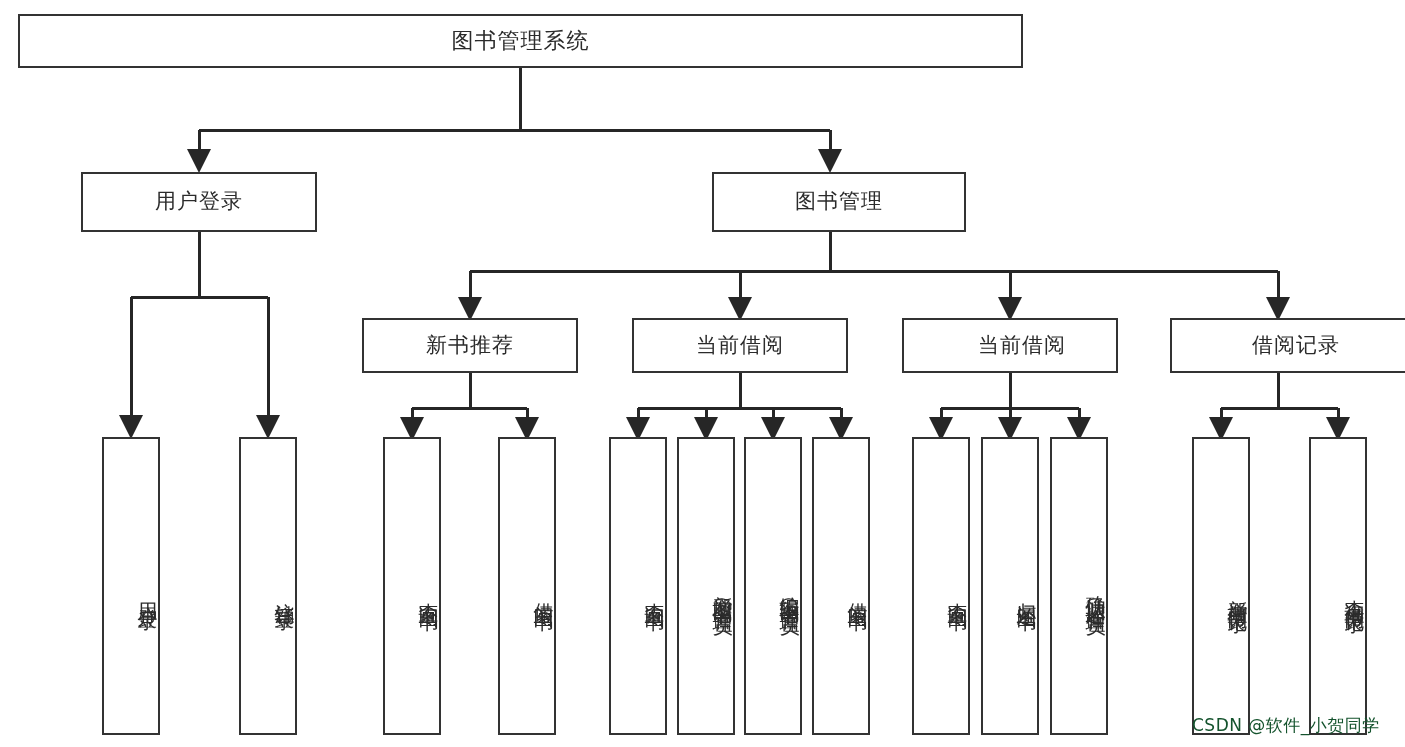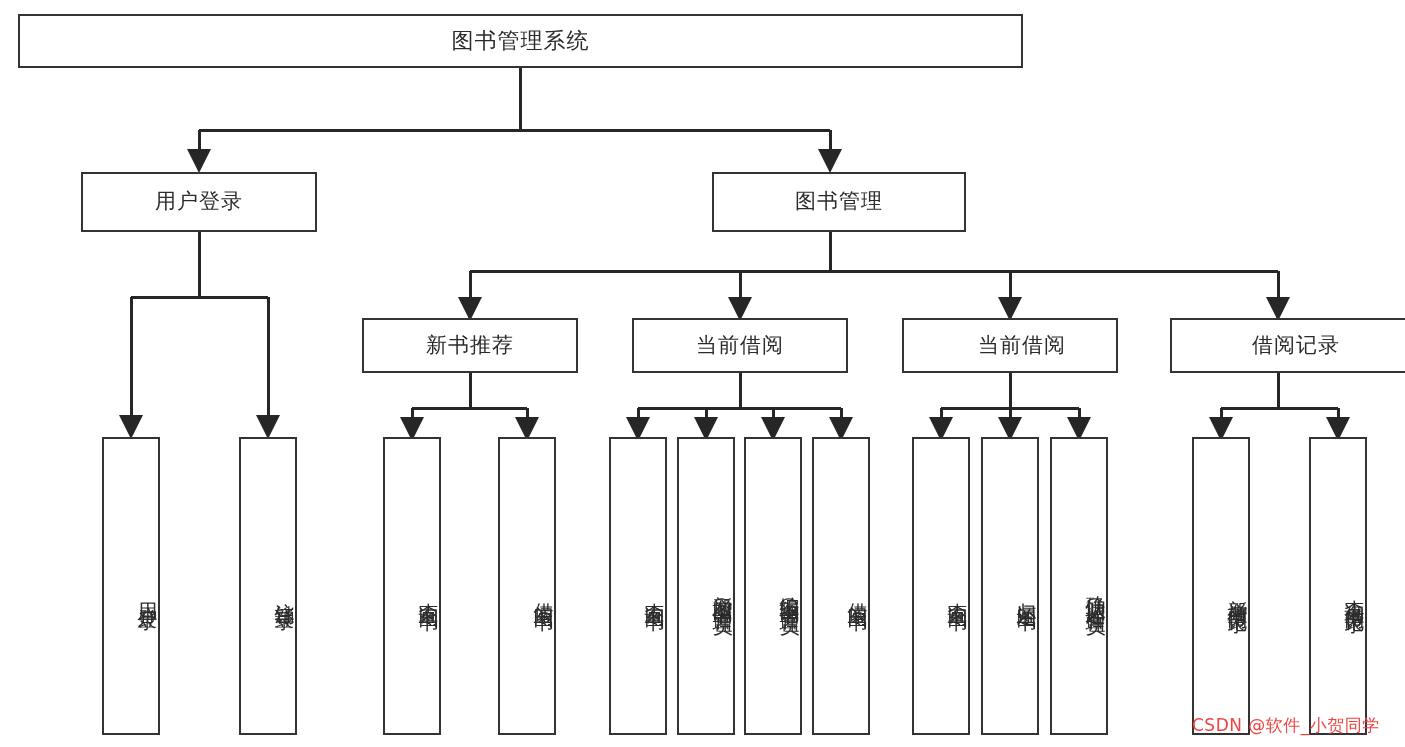--- a/index.html
+++ b/index.html
@@ -51,21 +51,21 @@
     text-orientation: upright;
     font-size: 20px;
     letter-spacing: 3px;
     padding-top: 14px;
     align-items: flex-start;
     justify-content: center;
     line-height: 1.05;
   }
   .watermark {
     position: absolute;
-    color: #ef4444;
+    color: #14532d;
     font-size: 17px;
     letter-spacing: 0.5px;
     z-index: 5;
     white-space: nowrap;
     user-select: none;
   }
 </style>
 </head>
 <body>
 

